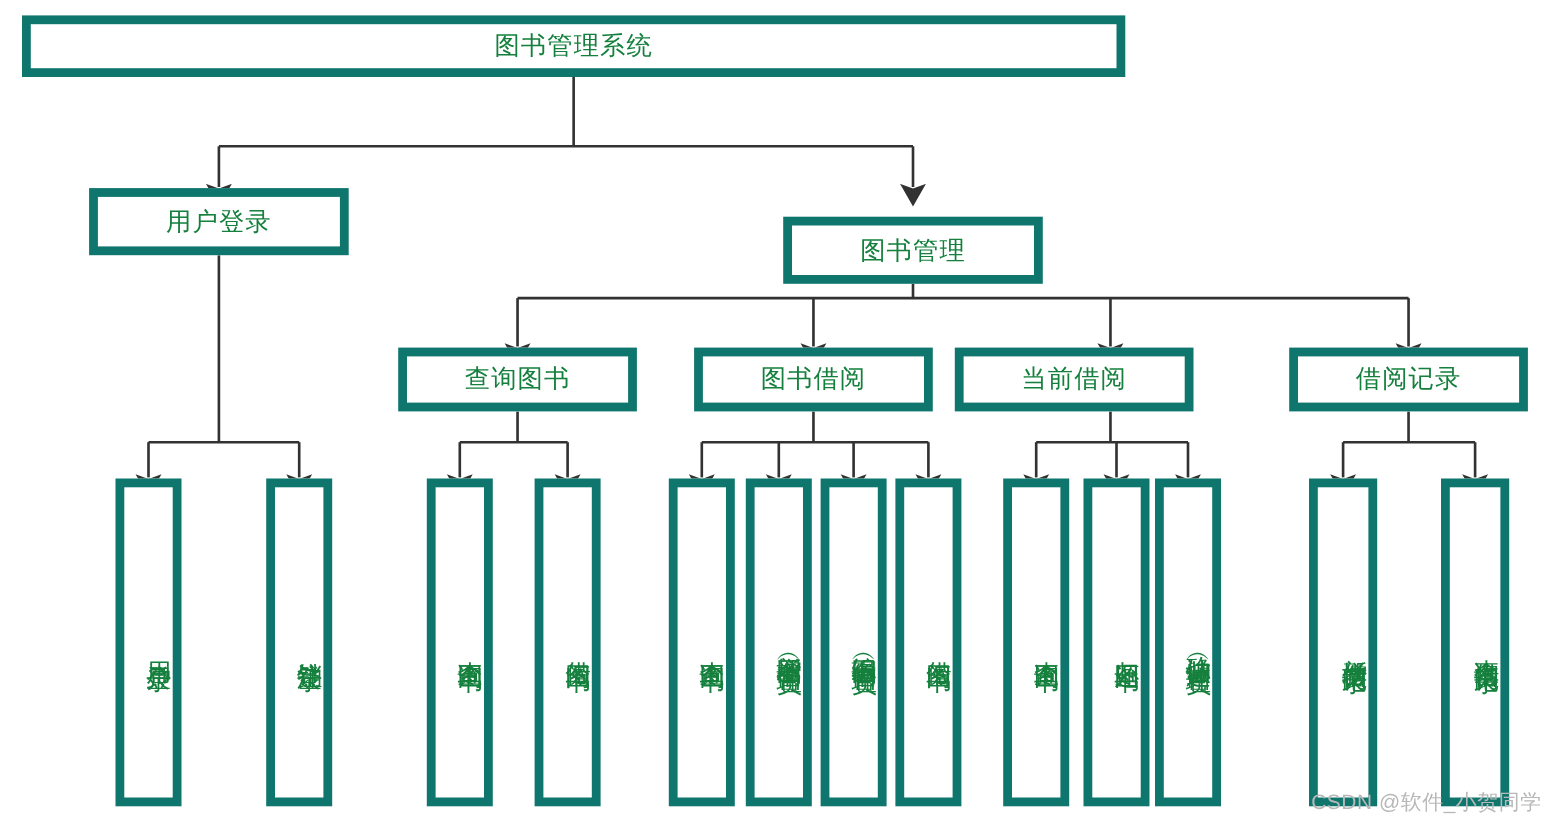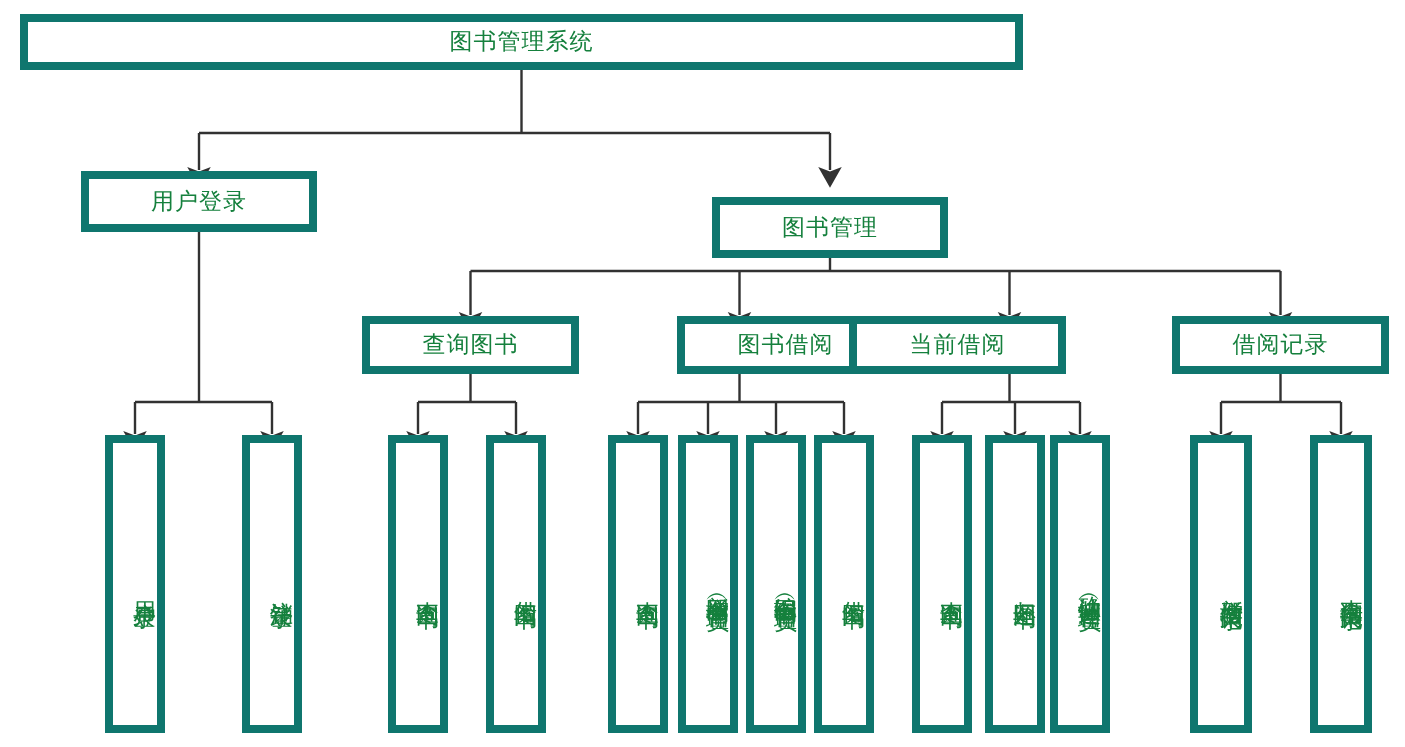--- a/index.html
+++ b/index.html
@@ -117,24 +117,24 @@
       </div>
       <div class="node horiz" style="left: 81px; top: 171px; width: 236px; height: 61px;">
         <span>用户登录</span>
       </div>
       <div class="node horiz" style="left: 712px; top: 171px; width: 236px; height: 61px; margin-top: 26px;">
         <span>图书管理</span>
       </div>
       <div class="node horiz" style="left: 362px; top: 316px; width: 217px; height: 58px;">
         <span>查询图书</span>
       </div>
-      <div class="node horiz" style="left: 631px; top: 316px; width: 217px; height: 58px; margin-left: 46px;">
+      <div class="node horiz" style="left: 631px; top: 316px; width: 217px; height: 58px;">
         <span>图书借阅</span>
       </div>
-      <div class="node horiz" style="left: 849px; top: 316px; width: 217px; height: 58px;">
+      <div class="node horiz" style="left: 868px; top: 316px; width: 217px; height: 58px;">
         <span>当前借阅</span>
       </div>
       <div class="node horiz" style="left: 1172px; top: 316px; width: 217px; height: 58px; text-align: right;">
         <span>借阅记录</span>
       </div>
       <div class="node vert" style="left: 105px; top: 435px; width: 60px; height: 298px;">
         <span class="vlabel">用户登录</span>
       </div>
       <div class="node vert" style="left: 242px; top: 435px; width: 60px; height: 298px;">
         <span class="vlabel">注销登录</span>
@@ -167,13 +167,14 @@
         <span class="vlabel">确认归还（管理员）</span>
       </div>
       <div class="node vert" style="left: 1190px; top: 435px; width: 62px; height: 298px;">
         <span class="vlabel">新增借阅记录</span>
       </div>
       <div class="node vert" style="left: 1310px; top: 435px; width: 62px; height: 298px;">
         <span class="vlabel">查询借阅记录</span>
       </div>
     </div>
 
+  <div class="watermark" style="left:1192px; top:716px;">CSDN @软件_小贺同学</div>
 </div>
 
 </body></html>

